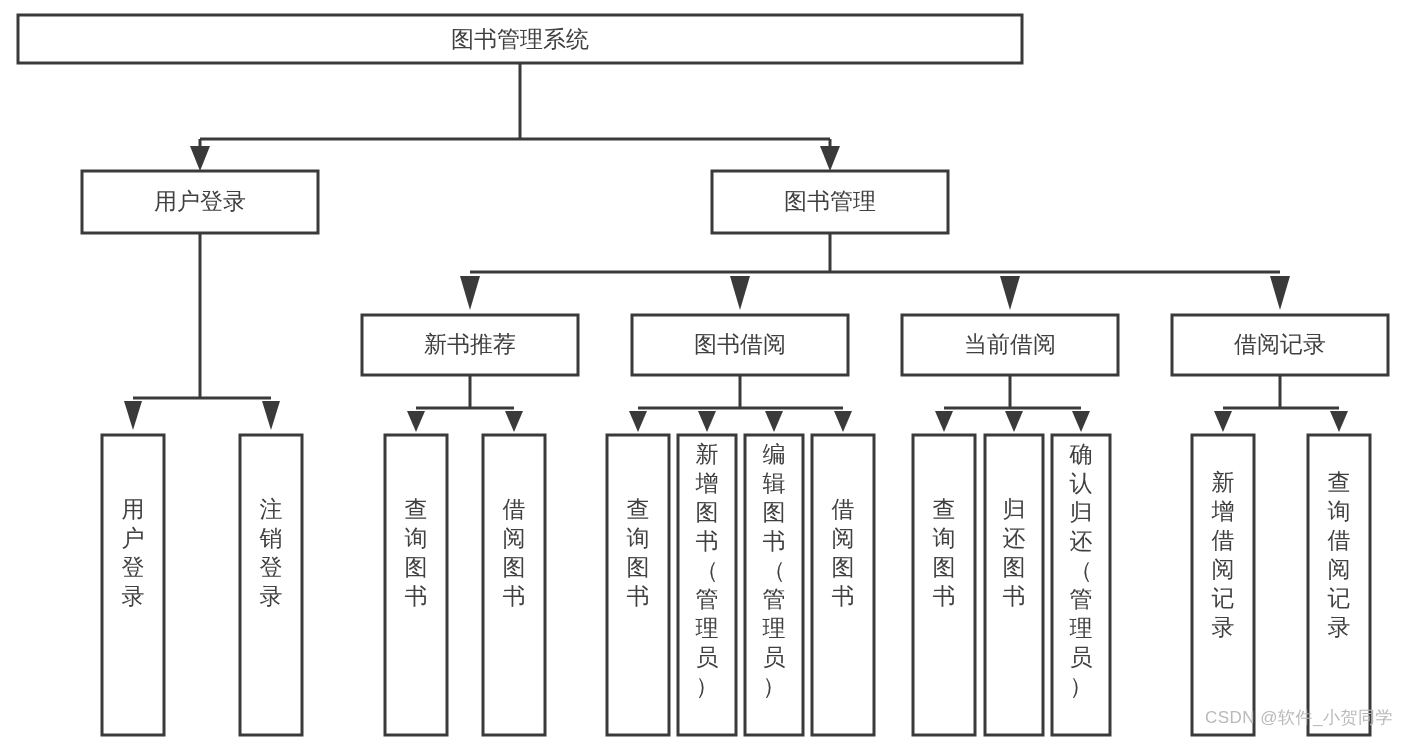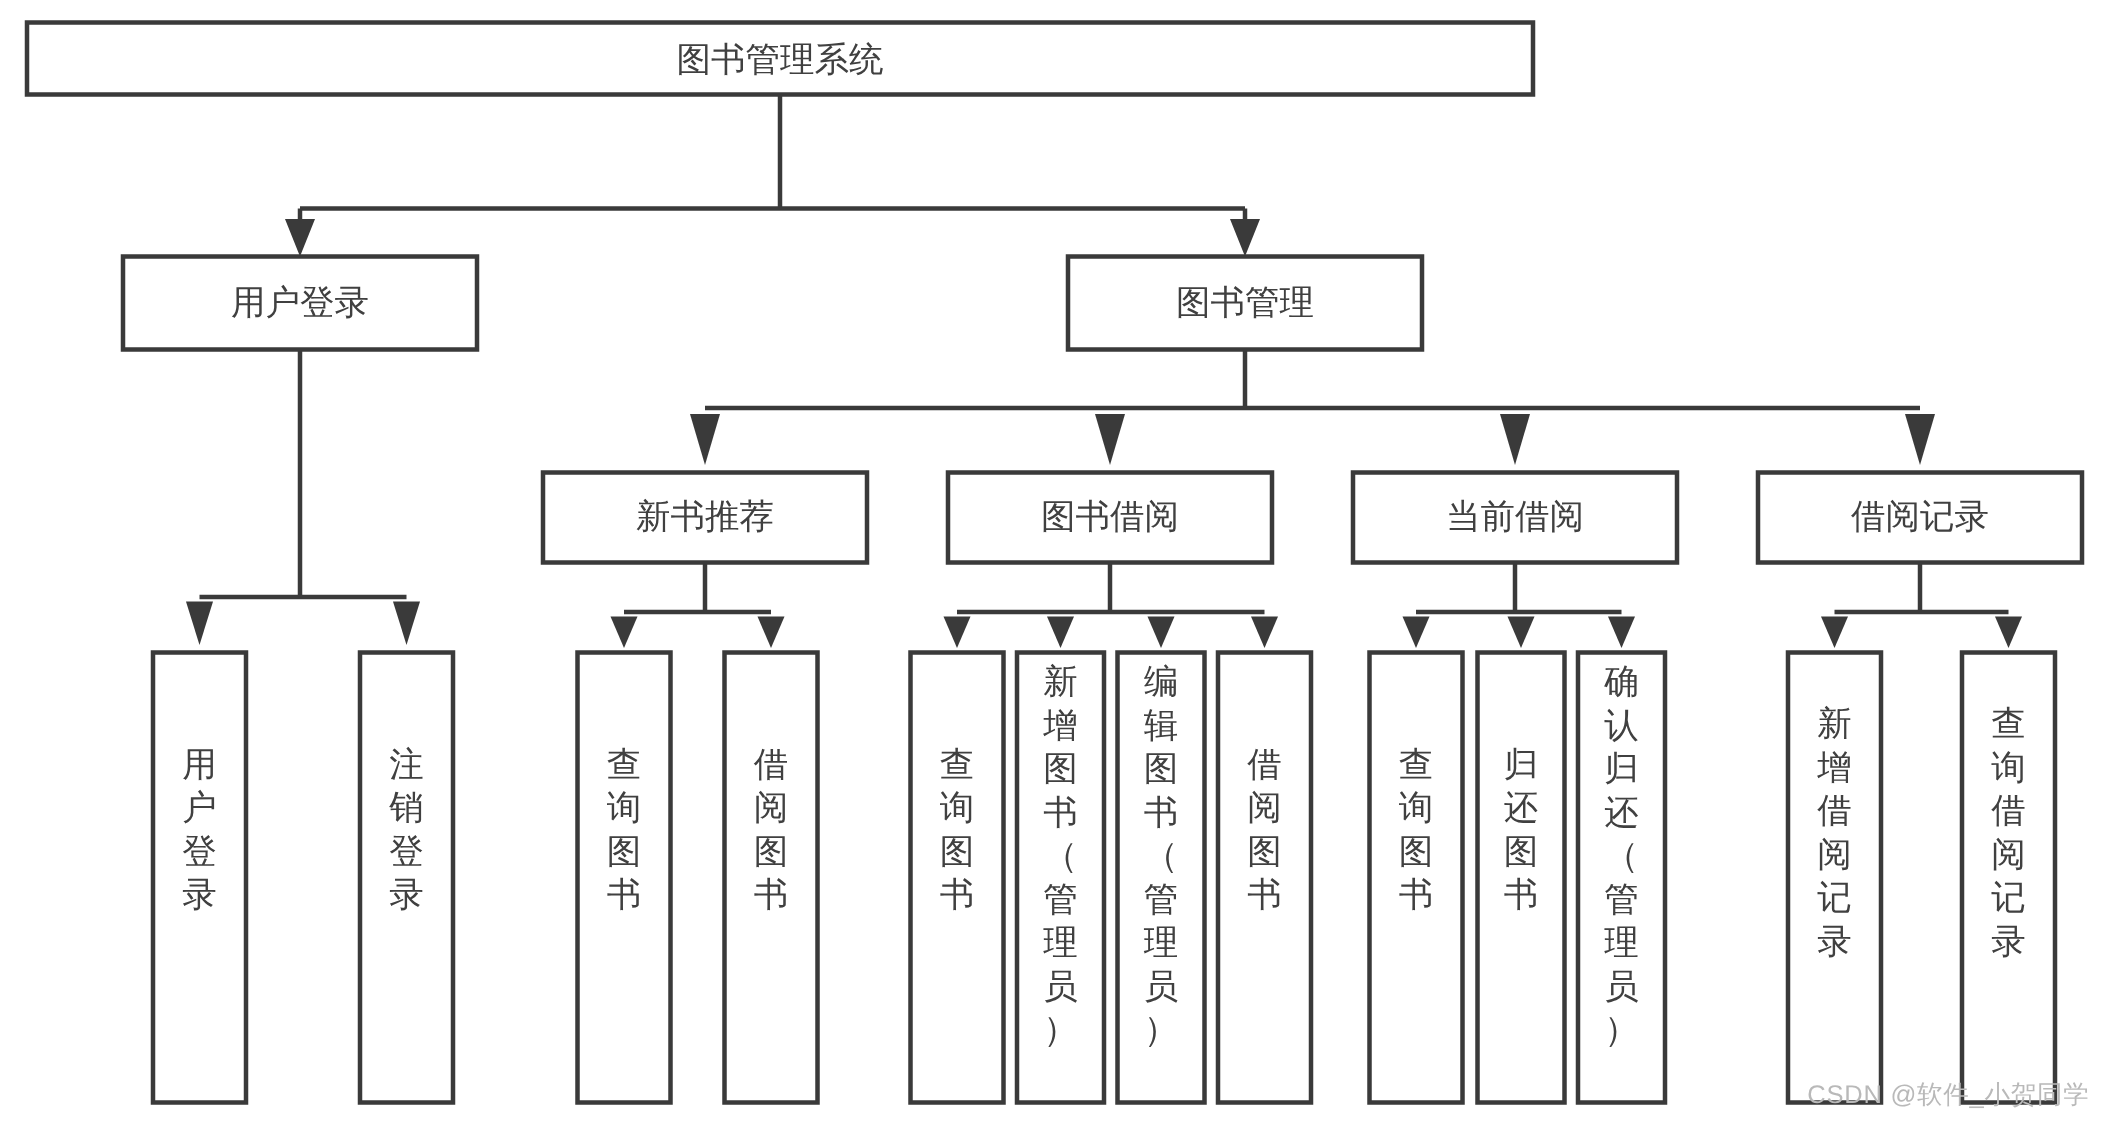--- a/index.html
+++ b/index.html
@@ -51,21 +51,21 @@
   }
   .node-label-vertical {
     fill: #404040;
     font-family: "Liberation Sans", "DejaVu Sans", sans-serif;
     font-size: 23px;
     text-anchor: middle;
   }
   .watermark-text {
     position: absolute;
     right: 12px;
-    bottom: 6px;
+    bottom: 18px;
     font-family: "Liberation Sans", "DejaVu Sans", sans-serif;
     font-size: 17px;
     color: #b9b9b9;
     white-space: nowrap;
     letter-spacing: 0.5px;
   }
 </style>
 </head>
 <body>
 

